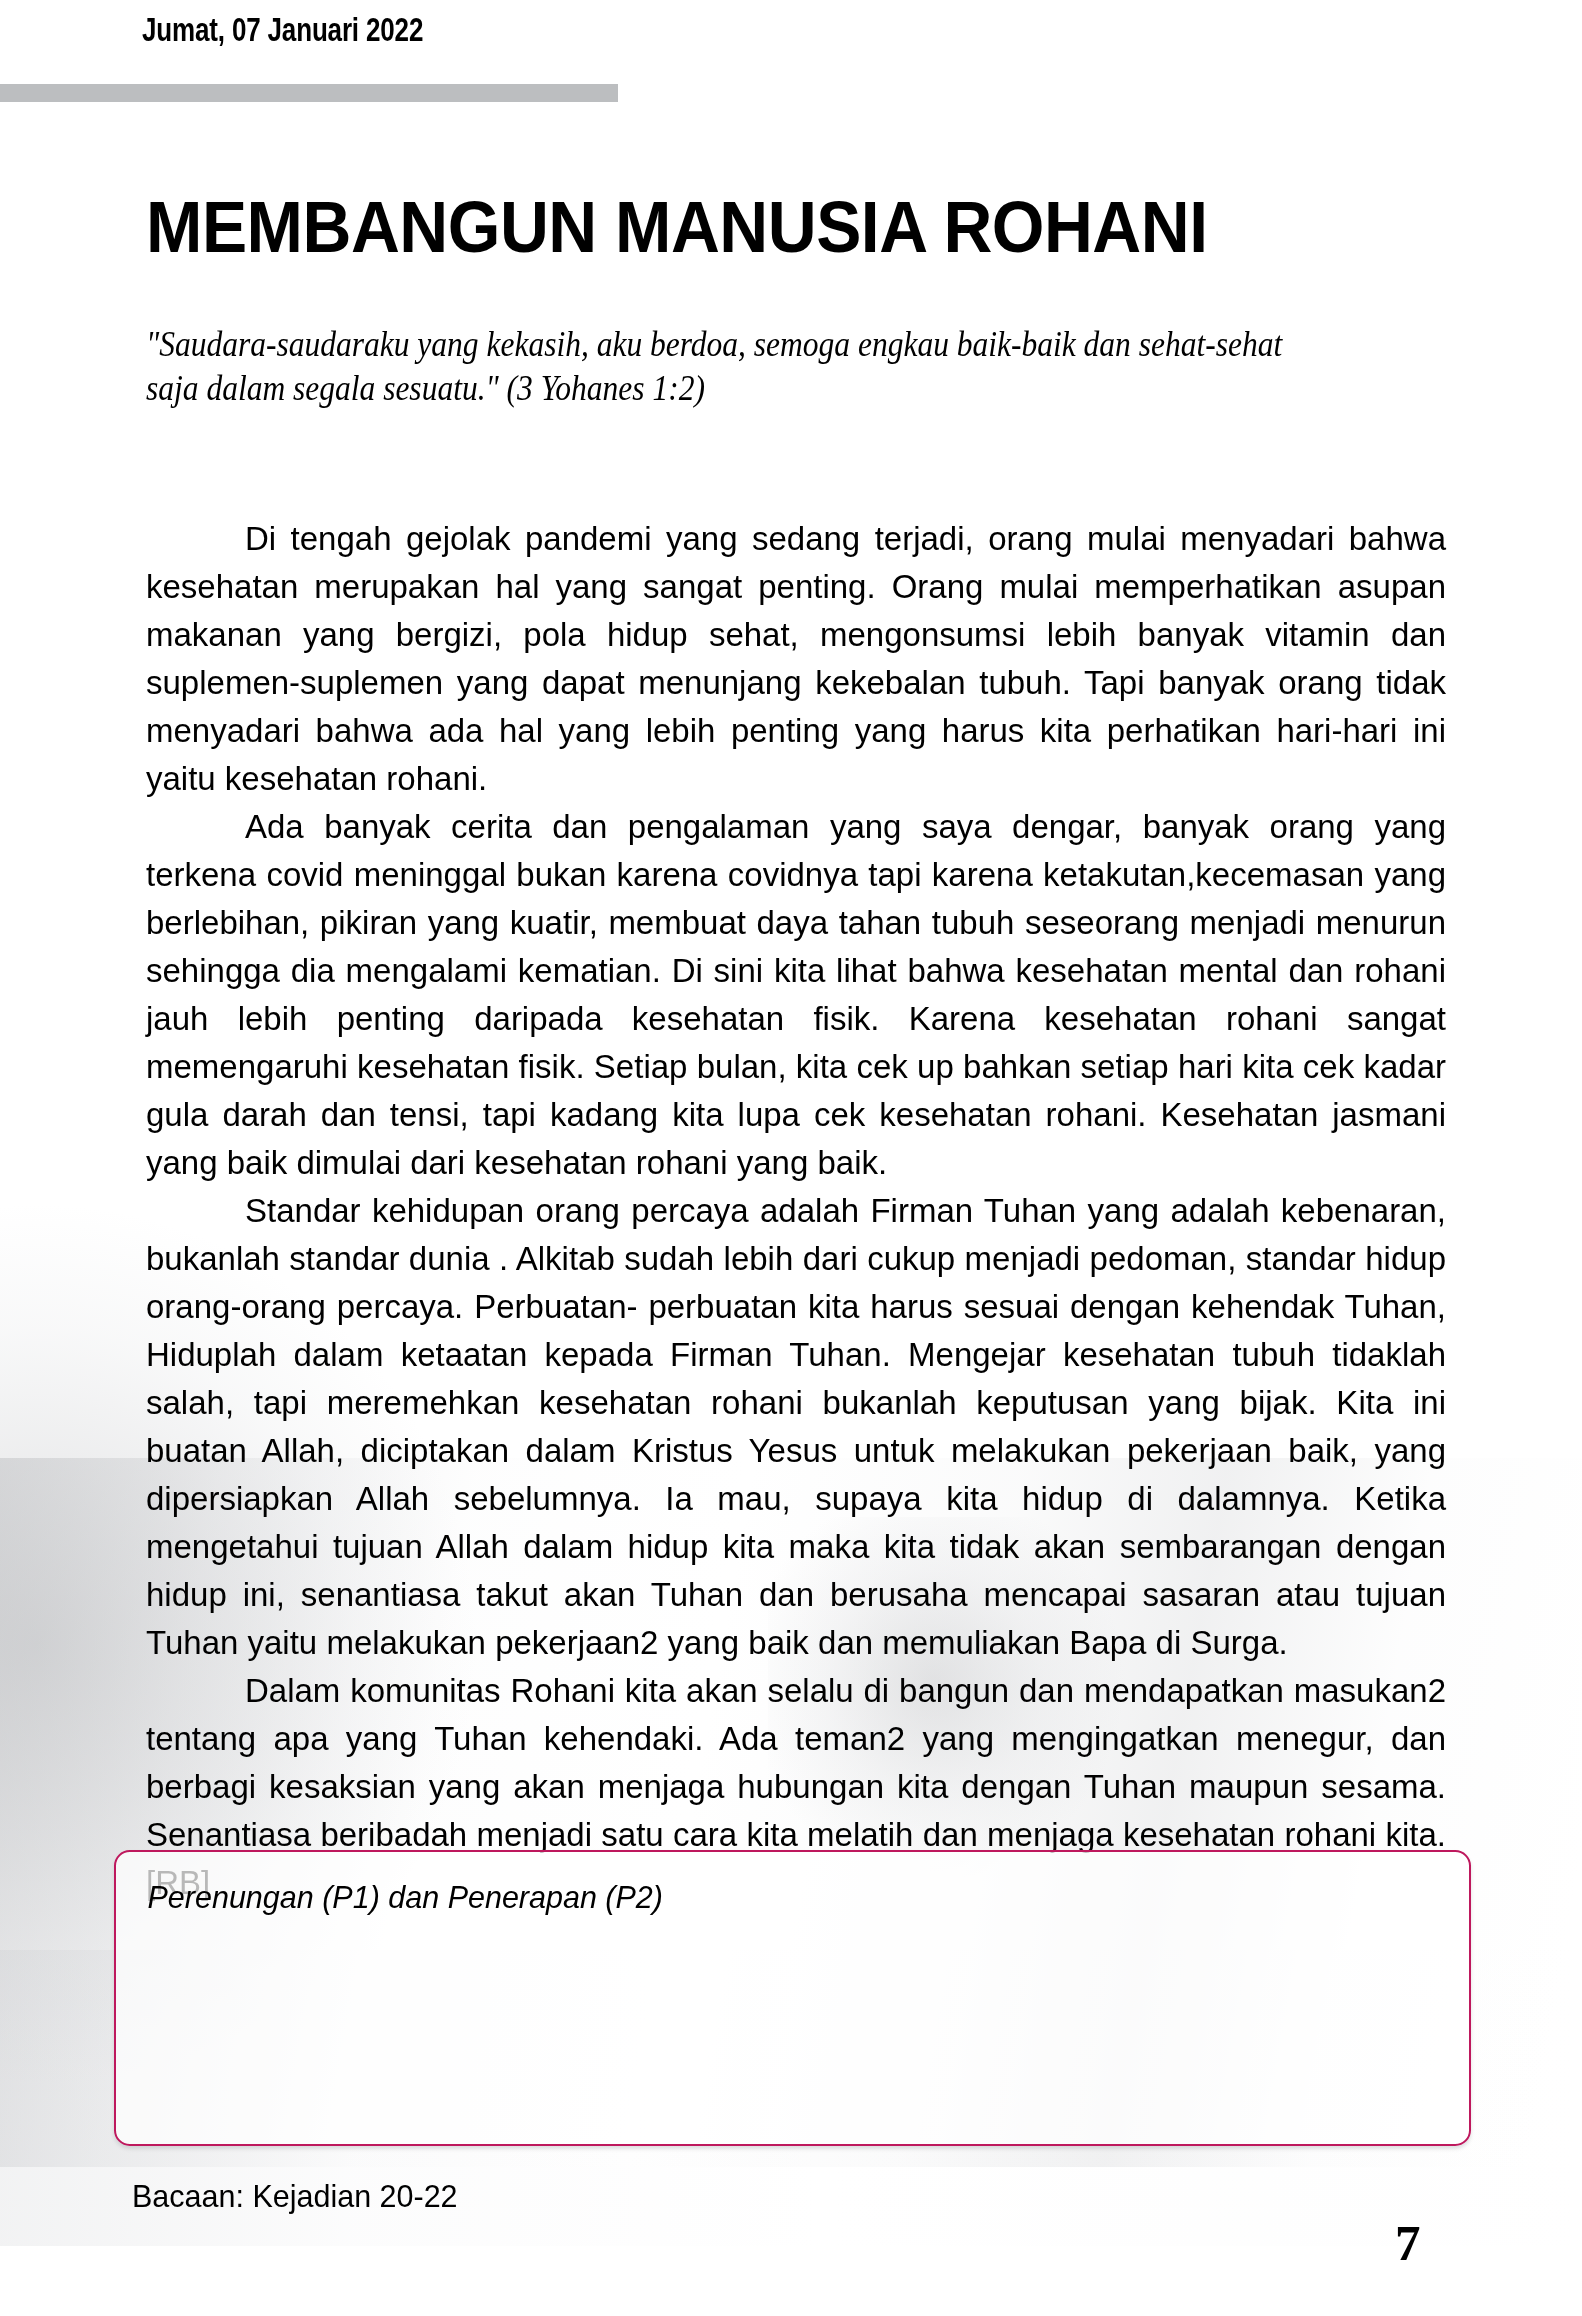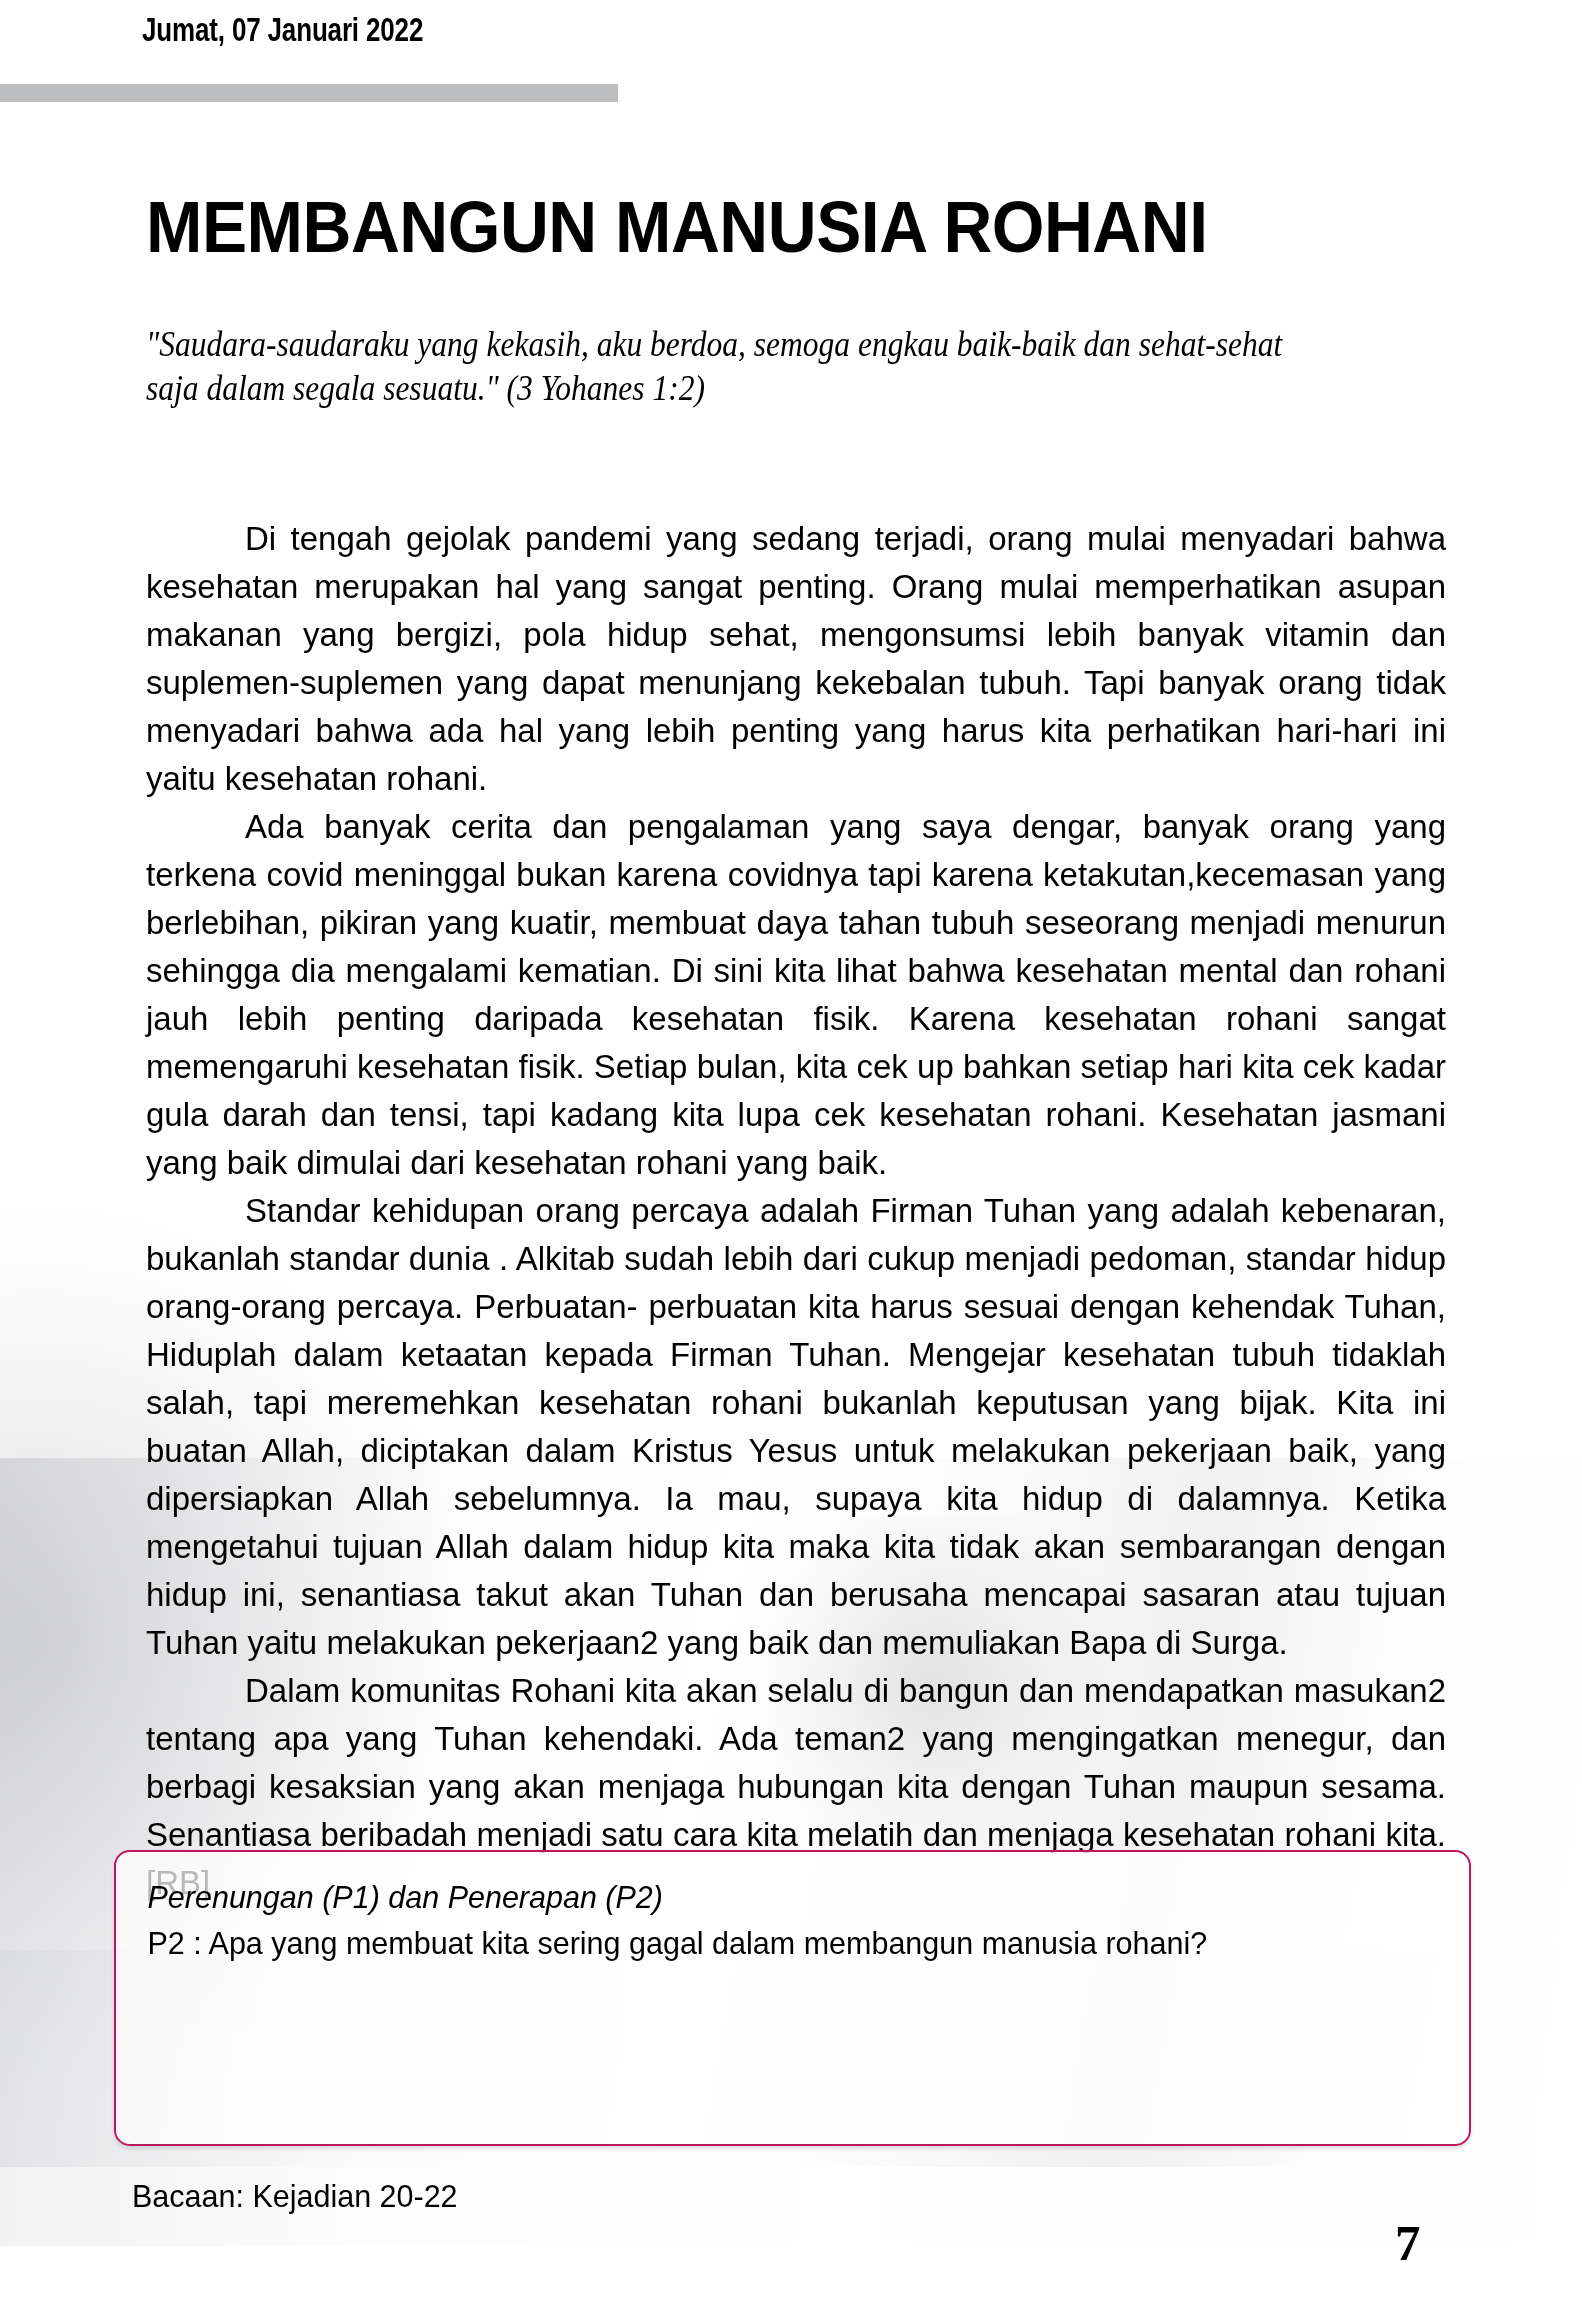--- a/index.html
+++ b/index.html
@@ -226,21 +226,20 @@
   <div class="body-block">
     <p class="para">Di tengah gejolak pandemi yang sedang terjadi, orang mulai menyadari bahwa kesehatan merupakan hal yang sangat penting. Orang mulai memperhatikan asupan makanan yang bergizi, pola hidup sehat, mengonsumsi lebih banyak vitamin dan suplemen-suplemen yang dapat menunjang kekebalan tubuh. Tapi banyak orang tidak menyadari bahwa ada hal yang lebih penting yang harus kita perhatikan hari-hari ini yaitu kesehatan rohani.</p>
     <p class="para">Ada banyak cerita dan pengalaman yang saya dengar, banyak orang yang terkena covid meninggal bukan karena covidnya tapi karena ketakutan,kecemasan yang berlebihan, pikiran yang kuatir, membuat daya tahan tubuh seseorang menjadi menurun sehingga dia mengalami kematian. Di sini kita lihat bahwa kesehatan mental dan rohani jauh lebih penting daripada kesehatan fisik. Karena kesehatan rohani sangat memengaruhi kesehatan fisik. Setiap bulan, kita cek up bahkan setiap hari kita cek kadar gula darah dan tensi, tapi kadang kita lupa cek kesehatan rohani. Kesehatan jasmani yang baik dimulai dari kesehatan rohani yang baik.</p>
     <p class="para">Standar kehidupan orang percaya adalah Firman Tuhan yang adalah kebenaran, bukanlah standar dunia . Alkitab sudah lebih dari cukup menjadi pedoman, standar hidup orang-orang percaya. Perbuatan- perbuatan kita harus sesuai dengan kehendak Tuhan, Hiduplah dalam ketaatan kepada Firman Tuhan. Mengejar kesehatan tubuh tidaklah salah, tapi meremehkan kesehatan rohani bukanlah keputusan yang bijak. Kita ini buatan Allah, diciptakan dalam Kristus Yesus untuk melakukan pekerjaan baik, yang dipersiapkan Allah sebelumnya. Ia mau, supaya kita hidup di dalamnya. Ketika mengetahui tujuan Allah dalam hidup kita maka kita tidak akan sembarangan dengan hidup ini, senantiasa takut akan Tuhan dan berusaha mencapai sasaran atau tujuan Tuhan yaitu melakukan pekerjaan2 yang baik dan memuliakan Bapa di Surga.</p>
     <p class="para">Dalam komunitas Rohani kita akan selalu di bangun dan mendapatkan masukan2 tentang apa yang Tuhan kehendaki. Ada teman2 yang mengingatkan menegur, dan berbagi kesaksian yang akan menjaga hubungan kita dengan Tuhan maupun sesama. Senantiasa beribadah menjadi satu cara kita melatih dan menjaga kesehatan rohani kita. [RB]</p>
   </div>
 
   <div class="reflect-box">
     <div class="reflect-inner">
       <div class="reflect-title">Perenungan (P1) dan Penerapan (P2)</div>
-      <div class="reflect-q">P2 : Apa yang membuat kita sering gagal dalam membangun manusia rohani?</div>
     </div>
   </div>
 
   <div class="reading-ref">Bacaan: Kejadian 20-22</div>
 
   <div class="page-number">7</div>
 
 </div>
 
 

